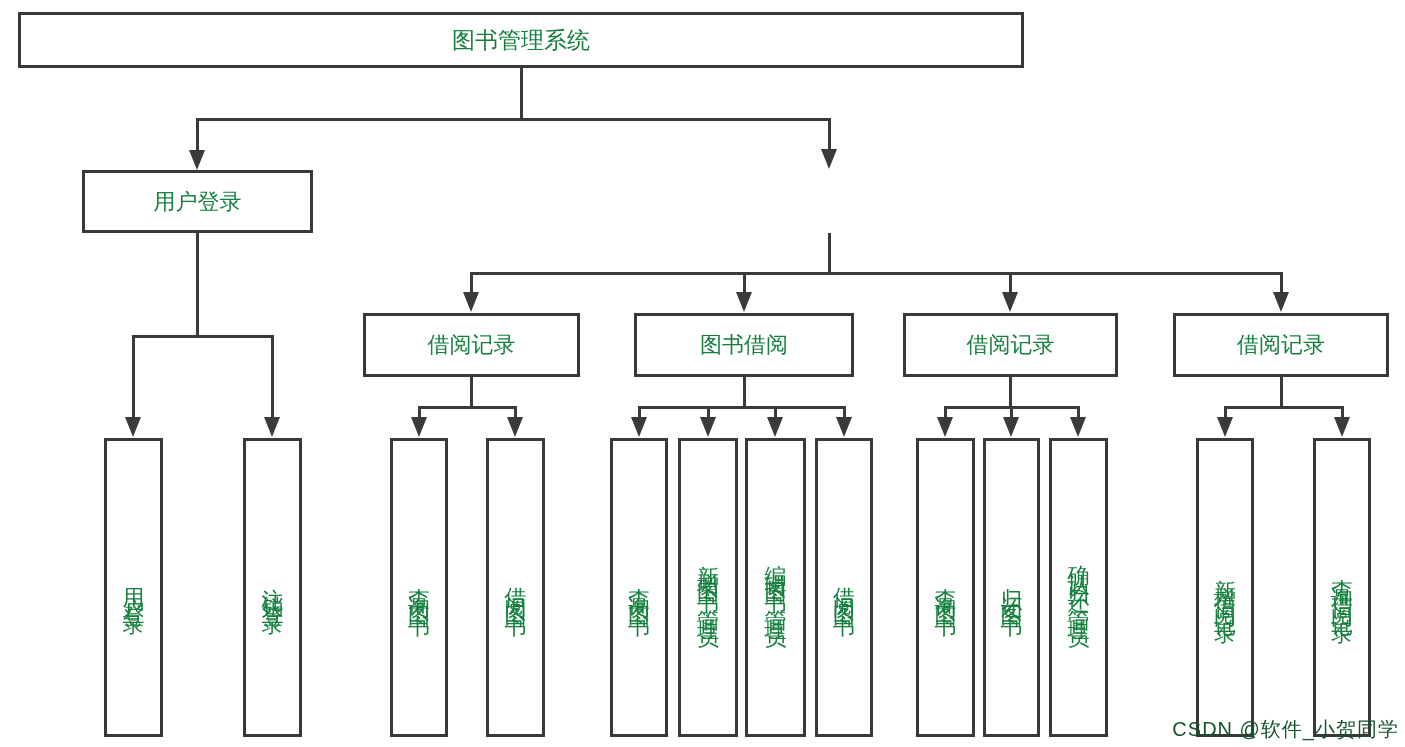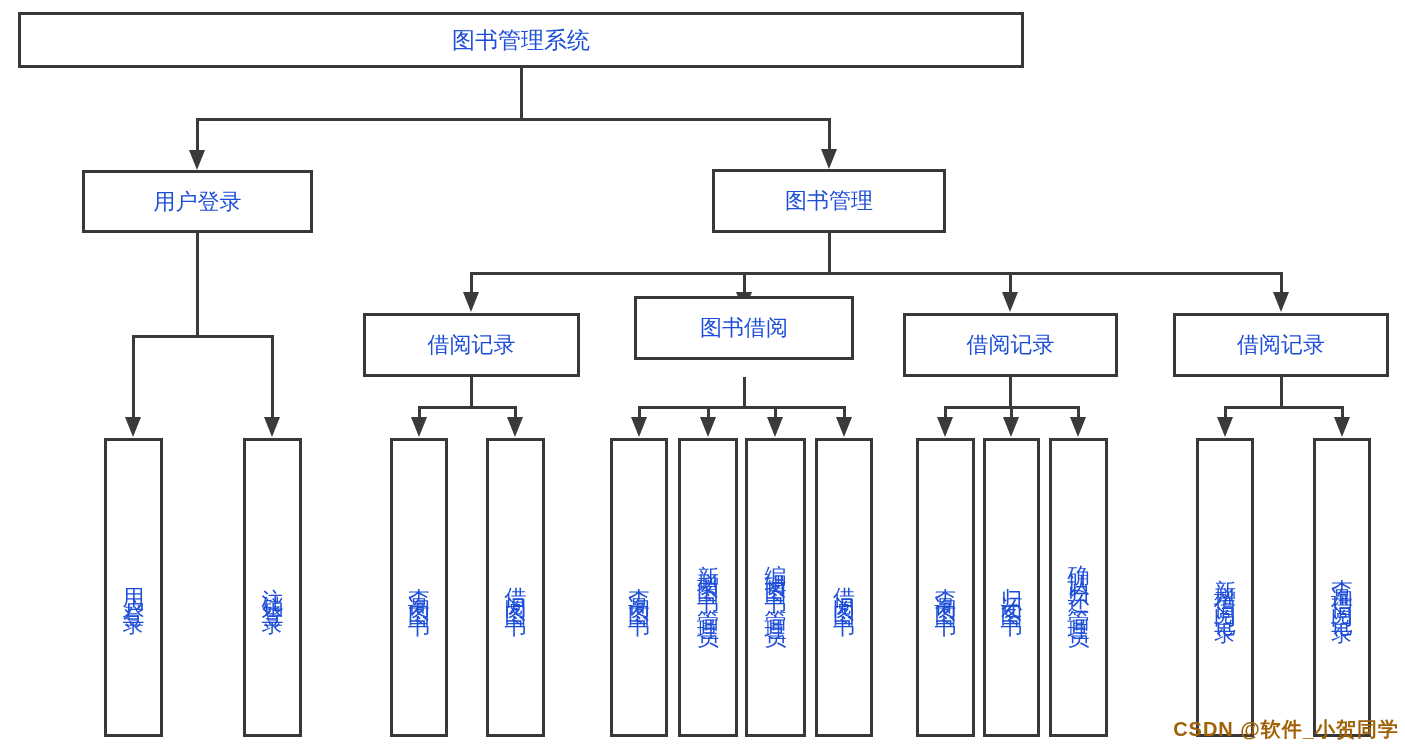--- a/index.html
+++ b/index.html
@@ -3,76 +3,75 @@
 <meta charset="utf-8">
 <style>
   html,body{margin:0;padding:0;background:#ffffff;}
   .canvas{
     position:relative;width:1405px;height:747px;background:#ffffff;
     font-family:"Liberation Sans",sans-serif;color:#3d3d3d;overflow:hidden;
   }
   .box{
     position:absolute;box-sizing:border-box;border:3px solid #383838;background:#ffffff;
     display:flex;align-items:center;justify-content:center;
-    font-size:22px;color:#1d4ed8;white-space:nowrap;
+    font-size:22px;color:#15803d;white-space:nowrap;
   }
   .root-box{font-size:23px;}
   .vbox{
     writing-mode:vertical-rl;text-orientation:mixed;letter-spacing:9px;
     font-size:22px;line-height:1;
   }
   .vline{position:absolute;width:3px;background:#3a3a3a;}
   .hline{position:absolute;height:3px;background:#3a3a3a;}
   .arrow-down{
     position:absolute;width:0;height:0;
     border-left:8px solid transparent;border-right:8px solid transparent;
     border-top:20px solid #3a3a3a;
   }
   .watermark{
-    position:absolute;right:6px;bottom:4px;font-size:20px;color:#a16207;
-    letter-spacing:1px;z-index:5;font-weight:bold;
+    position:absolute;right:6px;bottom:4px;font-size:20px;color:#14532d;
+    letter-spacing:1px;z-index:5;
   }
 </style>
 </head>
 <body>
 
 <div class="canvas">
 
   <div class="box root-box" style="left:18px;top:12px;width:1006px;height:56px">图书管理系统</div>
 
   <div class="vline" style="left:520px;top:68px;height:50px"></div>
   <div class="hline" style="left:196px;top:118px;width:634px"></div>
   <div class="vline" style="left:196px;top:118px;height:34px"></div>
   <div class="arrow-down" style="left:189px;top:150px"></div>
   <div class="vline" style="left:828px;top:118px;height:33px"></div>
   <div class="arrow-down" style="left:821px;top:149px"></div>
 
   <div class="box" style="left:82px;top:170px;width:231px;height:63px">用户登录</div>
-  <div class="box" style="left:712px;top:169px;width:234px;height:64px">图书管理</div>
 
   <div class="vline" style="left:196px;top:233px;height:102px"></div>
   <div class="hline" style="left:132px;top:335px;width:142px"></div>
   <div class="vline" style="left:132px;top:335px;height:82px"></div>
   <div class="arrow-down" style="left:125px;top:417px"></div>
   <div class="vline" style="left:271px;top:335px;height:82px"></div>
   <div class="arrow-down" style="left:264px;top:417px"></div>
 
   <div class="vline" style="left:828px;top:233px;height:39px"></div>
   <div class="hline" style="left:470px;top:272px;width:812px"></div>
   <div class="vline" style="left:470px;top:272px;height:21px"></div>
   <div class="arrow-down" style="left:463px;top:292px"></div>
   <div class="vline" style="left:743px;top:272px;height:21px"></div>
   <div class="arrow-down" style="left:736px;top:292px"></div>
   <div class="vline" style="left:1009px;top:272px;height:21px"></div>
   <div class="arrow-down" style="left:1002px;top:292px"></div>
   <div class="vline" style="left:1280px;top:272px;height:21px"></div>
   <div class="arrow-down" style="left:1273px;top:292px"></div>
 
   <div class="box" style="left:363px;top:313px;width:217px;height:64px">借阅记录</div>
-  <div class="box" style="left:634px;top:296px;width:220px;height:64px">图书借阅</div>
+  <div class="box" style="left:634px;top:313px;width:220px;height:64px">图书借阅</div>
   <div class="box" style="left:903px;top:313px;width:215px;height:64px">借阅记录</div>
   <div class="box" style="left:1173px;top:313px;width:216px;height:64px">借阅记录</div>
 
   <div class="vline" style="left:470px;top:377px;height:29px"></div>
   <div class="hline" style="left:418px;top:406px;width:99px"></div>
   <div class="vline" style="left:418px;top:406px;height:13px"></div>
   <div class="arrow-down" style="left:411px;top:417px"></div>
   <div class="vline" style="left:514px;top:406px;height:13px"></div>
   <div class="arrow-down" style="left:507px;top:417px"></div>
 

